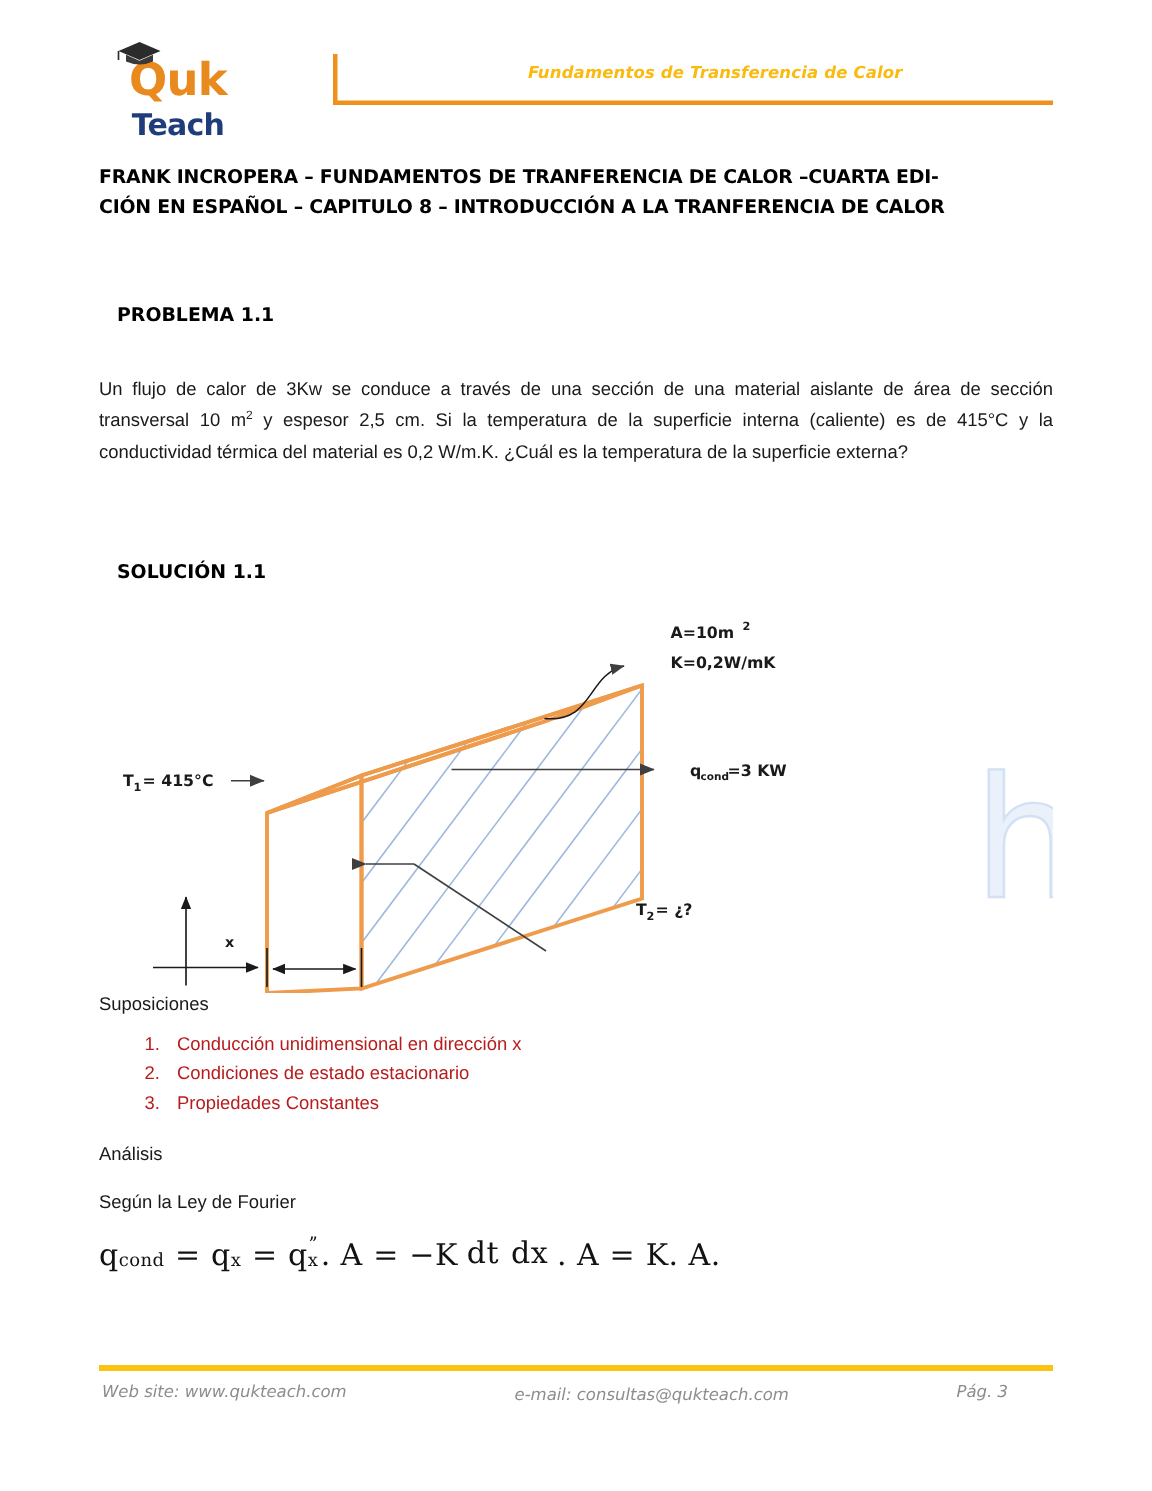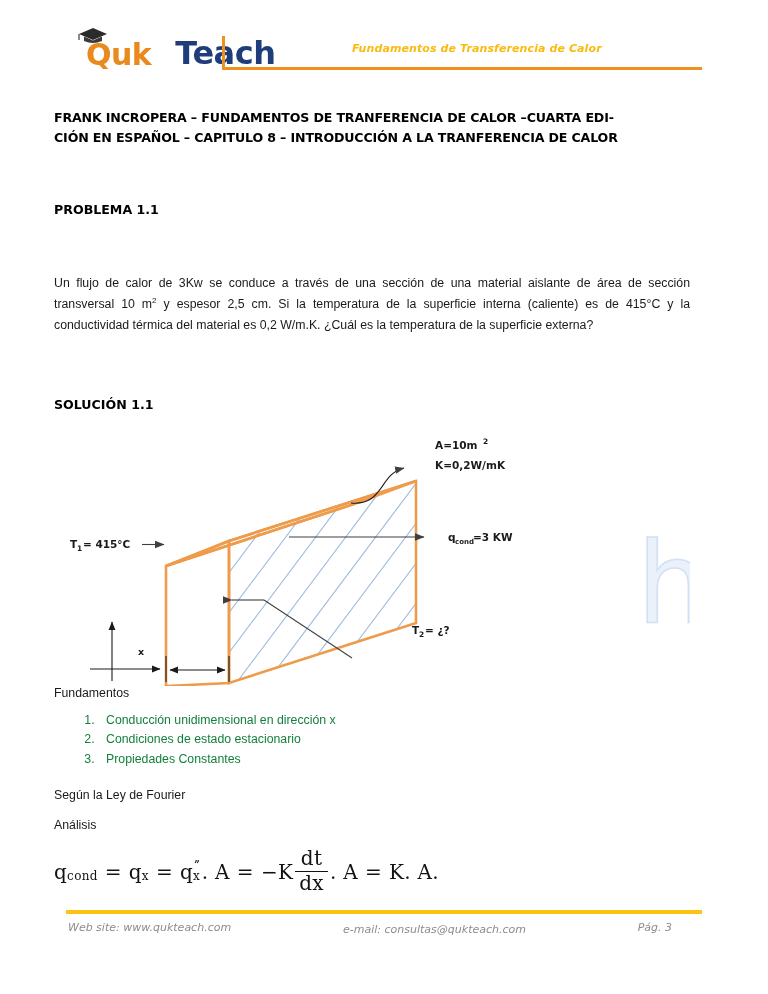--- a/index.html
+++ b/index.html
@@ -22,45 +22,45 @@
     left: 0; top: 0;
     width: 768px;
     height: 92px;
   }
   #logo {
     position: absolute;
     left: 86px;
     top: 36px;
     height: 36px;
     display: flex;
-    align-items: flex-end;
+    align-items: center;
     white-space: nowrap;
+    flex-direction: column;
   }
   #logo-cap {
     position: absolute;
     left: -8px;
     top: -9px;
     width: 30px;
     height: 17px;
     pointer-events: none;
   }
   .logo-quk {
     font-family: "DejaVu Sans", sans-serif;
     font-weight: bold;
     font-size: 30px;
     color: #E98A1F;
     letter-spacing: -0.5px;
   }
   .logo-teach {
     font-family: "DejaVu Sans", sans-serif;
     font-weight: bold;
-    font-size: 32px;
+    font-size: 20px;
     color: #1F3D7A;
     letter-spacing: -0.5px;
-    margin-left: 24px;
   }
   #header-rule-v {
     position: absolute;
     left: 222px;
     top: 36px;
     width: 3px;
     height: 34px;
     background: #F0911E;
   }
   #header-rule-h {
@@ -80,45 +80,45 @@
     font-weight: bold;
     font-size: 11px;
     color: #FBBA10;
     letter-spacing: 0.1px;
     text-align: center;
   }
 
   
   #content {
     position: absolute;
-    left: 54px;
+    left: 66px;
     top: 108px;
     width: 636px;
   }
   #doc-title {
     font-family: "DejaVu Sans", sans-serif;
     font-weight: bold;
     font-size: 12.6px;
     line-height: 1.55;
     color: #000000;
     letter-spacing: -0.15px;
     margin: 0;
   }
   .section-heading {
     font-family: "DejaVu Sans", sans-serif;
     font-weight: bold;
     font-size: 12.6px;
     color: #000000;
-    margin: 0;
+    margin: 12px;
   }
   #problema-heading { margin-top: 55px; }
   #solucion-heading { margin-top: 60px; }
 
   #problem-body {
-    margin-top: 56px;
+    margin-top: 32px;
     font-size: 12.3px;
     line-height: 1.72;
     text-align: justify;
     color: #1a1a1a;
   }
   #problem-body sup {
     font-size: 8px;
     vertical-align: super;
   }
 
@@ -135,21 +135,21 @@
   #suposiciones-label {
     margin-top: 0px;
     font-size: 12.3px;
     color: #1a1a1a;
   }
   ol.assump {
     margin: 11px 0 0 0;
     padding-left: 44px;
     font-size: 12.3px;
     line-height: 1.62;
-    color: #15803d;
+    color: #b91c1c;
   }
   ol.assump li { padding-left: 8px; }
   #analisis-label {
     margin-top: 16px;
     font-size: 12.3px;
     color: #1a1a1a;
   }
   #fourier-label {
     margin-top: 18px;
     font-size: 12.3px;
@@ -177,21 +177,21 @@
     font-size: 13px;
     vertical-align: super;
     position: relative;
     top: -6px;
     left: -7px;
     margin-right: -5px;
   }
   #equation .op { margin: 0 7px; }
   .frac {
     display: inline-flex;
-    flex-direction: column;
+    flex-direction: row;
     align-items: center;
     vertical-align: middle;
     margin: 0 2px;
     line-height: 1.08;
   }
   .frac .num { padding: 0 4px; }
   .frac .bar {
     width: 100%;
     height: 1.6px;
     background: #121212;
@@ -334,30 +334,30 @@
 
       <g stroke="#1a1a1a" stroke-width="1.1">
         <line x1="112" y1="230" x2="112" y2="256"></line>
         <line x1="175" y1="230" x2="175" y2="256"></line>
         <line x1="116" y1="244" x2="171" y2="244" marker-start="url(#ahsl)" marker-end="url(#ahs)"></line>
       </g>
       <text x="113" y="274" font-family="DejaVu Sans, sans-serif" font-size="10.5" font-weight="bold" fill="#1a1a1a">L = 2,5 cm</text>
     </svg>
   </div>
 
-  <div id="suposiciones-label">Fundamentos</div>
+  <div id="suposiciones-label">Suposiciones</div>
 
   <ol class="assump">
     <li>Conducción unidimensional en dirección x</li>
     <li>Condiciones de estado estacionario</li>
     <li>Propiedades Constantes</li>
   </ol>
 
+  <div id="analisis-label">Análisis</div>
   <div id="fourier-label">Según la Ley de Fourier</div>
-  <div id="analisis-label">Análisis</div>
 
   <div id="equation">
     <span>q</span>
       <span class="sub">cond</span>
     <span class="op">=</span>
     <span>q</span>
       <span class="sub">x</span>
     <span class="op">=</span>
     <span>q</span>
       <span class="sub">x</span>

